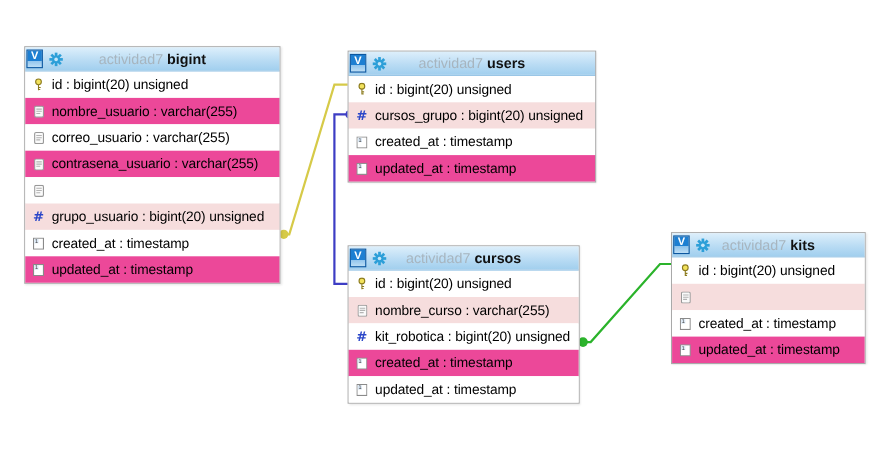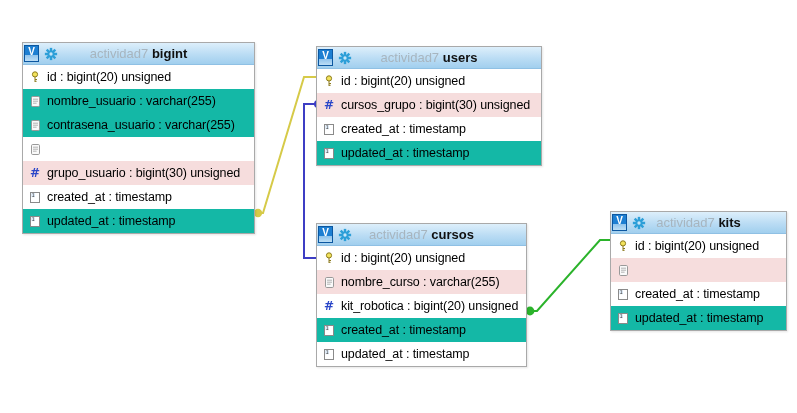--- a/index.html
+++ b/index.html
@@ -28,21 +28,21 @@
   .ttitle{
     position:absolute;left:0;right:0;text-align:center;font-size:13px;
     white-space:nowrap;z-index:1;
   }
   .db{color:#a7b5bf;}
   .tname{font-weight:bold;color:#101010;}
   .row{
     height:24px;display:flex;align-items:center;padding-left:5px;
     box-sizing:border-box;background:#ffffff;
   }
-  .row.alt{background:#14b8a6;}
+  .row.alt{background:#ec4899;}
   .row.pink{background:#f6dddd;}
   .ic{width:14px;margin-right:5px;flex:none;display:flex;justify-content:center;align-items:center;}
   .hash{color:#2a46c8;font-weight:bold;font-size:12px;font-family:"DejaVu Sans",sans-serif;}
   .txt{font-size:12.5px;color:#000;white-space:nowrap;letter-spacing:-0.1px;}
   #t-users {left:22px; top:42px; width:233px;}
   #t-grupos{left:316px;top:46px; width:226px;}
   #t-cursos{left:316px;top:223px;width:211px;}
   #t-kits  {left:610px;top:211px;width:177px;}
 </style>
 </head>
@@ -89,40 +89,49 @@
     </div>
     <div class="row alt">
       <span class="ic">
           <svg width="9" height="11" viewBox="0 0 9 11">
             <rect x="0.5" y="0.5" width="8" height="10" rx="1.2" fill="#fafafa" stroke="#999"></rect>
             <path d="M2 3.2h5M2 5.2h5M2 7.2h3.6" stroke="#b3b3b3" fill="none"></path>
           </svg>
         </span>
       <span class="txt">nombre_usuario : varchar(255)</span>
     </div>
+    <div class="row">
+      <span class="ic">
+          <svg width="9" height="11" viewBox="0 0 9 11">
+            <rect x="0.5" y="0.5" width="8" height="10" rx="1.2" fill="#fafafa" stroke="#999"></rect>
+            <path d="M2 3.2h5M2 5.2h5M2 7.2h3.6" stroke="#b3b3b3" fill="none"></path>
+          </svg>
+        </span>
+      <span class="txt">correo_usuario : varchar(255)</span>
+    </div>
     <div class="row alt">
       <span class="ic">
           <svg width="9" height="11" viewBox="0 0 9 11">
             <rect x="0.5" y="0.5" width="8" height="10" rx="1.2" fill="#fafafa" stroke="#999"></rect>
             <path d="M2 3.2h5M2 5.2h5M2 7.2h3.6" stroke="#b3b3b3" fill="none"></path>
           </svg>
         </span>
       <span class="txt">contrasena_usuario : varchar(255)</span>
     </div>
     <div class="row">
       <span class="ic">
           <svg width="9" height="11" viewBox="0 0 9 11">
             <rect x="0.5" y="0.5" width="8" height="10" rx="1.2" fill="#fafafa" stroke="#999"></rect>
             <path d="M2 3.2h5M2 5.2h5M2 7.2h3.6" stroke="#b3b3b3" fill="none"></path>
           </svg>
         </span>
     </div>
     <div class="row pink">
       <span class="ic hash">#</span>
-      <span class="txt">grupo_usuario : bigint(30) unsigned</span>
+      <span class="txt">grupo_usuario : bigint(20) unsigned</span>
     </div>
     <div class="row">
       <span class="ic">
           <svg width="10" height="11" viewBox="0 0 10 11">
             <rect x="0.5" y="0.5" width="9" height="10" fill="#fff" stroke="#8a8a8a"></rect>
             <rect x="1.2" y="1.2" width="3.8" height="4" fill="#dbe8f5"></rect>
             <text x="1.8" y="4.9" font-size="5" fill="#444">1</text>
           </svg>
         </span>
       <span class="txt">created_at : timestamp</span>
@@ -160,21 +169,21 @@
       <span class="ic">
           <svg width="10" height="12" viewBox="0 0 10 12">
             <circle cx="5" cy="3.4" r="2.6" fill="#f2e25c" stroke="#8c7b1e"></circle>
             <path d="M5 6v5M5 8.5h2M5 10.3h1.6" stroke="#8c7b1e" fill="none"></path>
           </svg>
         </span>
       <span class="txt">id : bigint(20) unsigned</span>
     </div>
     <div class="row pink">
       <span class="ic hash">#</span>
-      <span class="txt">cursos_grupo : bigint(30) unsigned</span>
+      <span class="txt">cursos_grupo : bigint(20) unsigned</span>
     </div>
     <div class="row">
       <span class="ic">
           <svg width="10" height="11" viewBox="0 0 10 11">
             <rect x="0.5" y="0.5" width="9" height="10" fill="#fff" stroke="#8a8a8a"></rect>
             <rect x="1.2" y="1.2" width="3.8" height="4" fill="#dbe8f5"></rect>
             <text x="1.8" y="4.9" font-size="5" fill="#444">1</text>
           </svg>
         </span>
       <span class="txt">created_at : timestamp</span>

